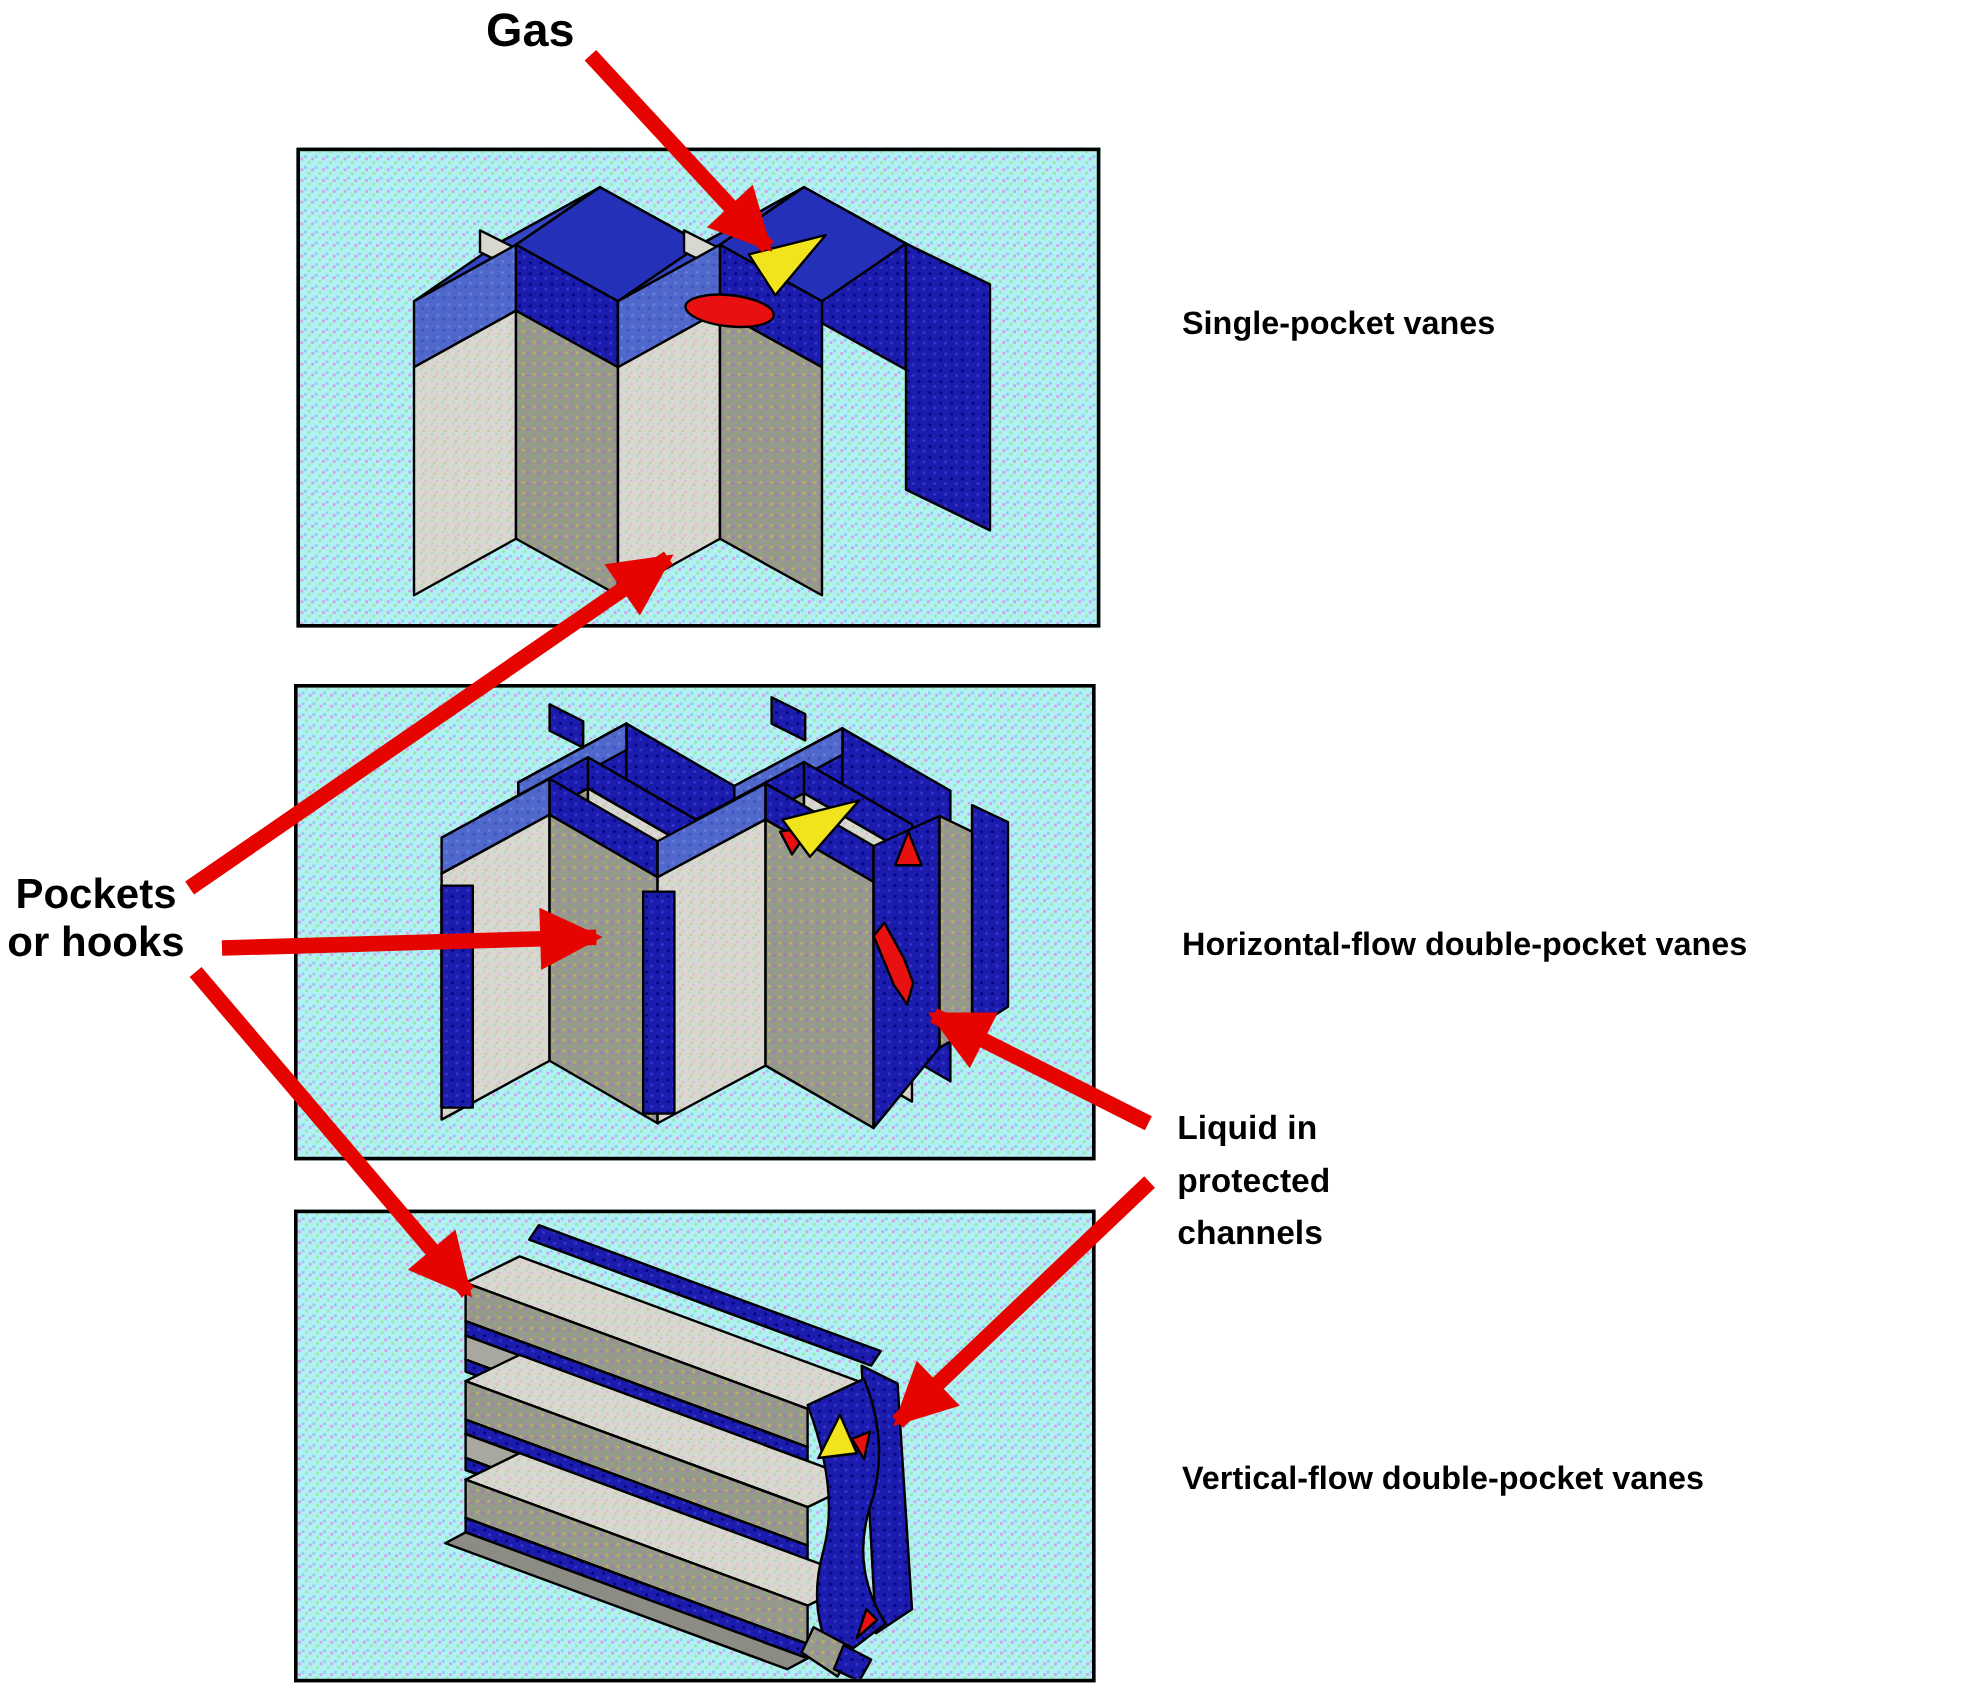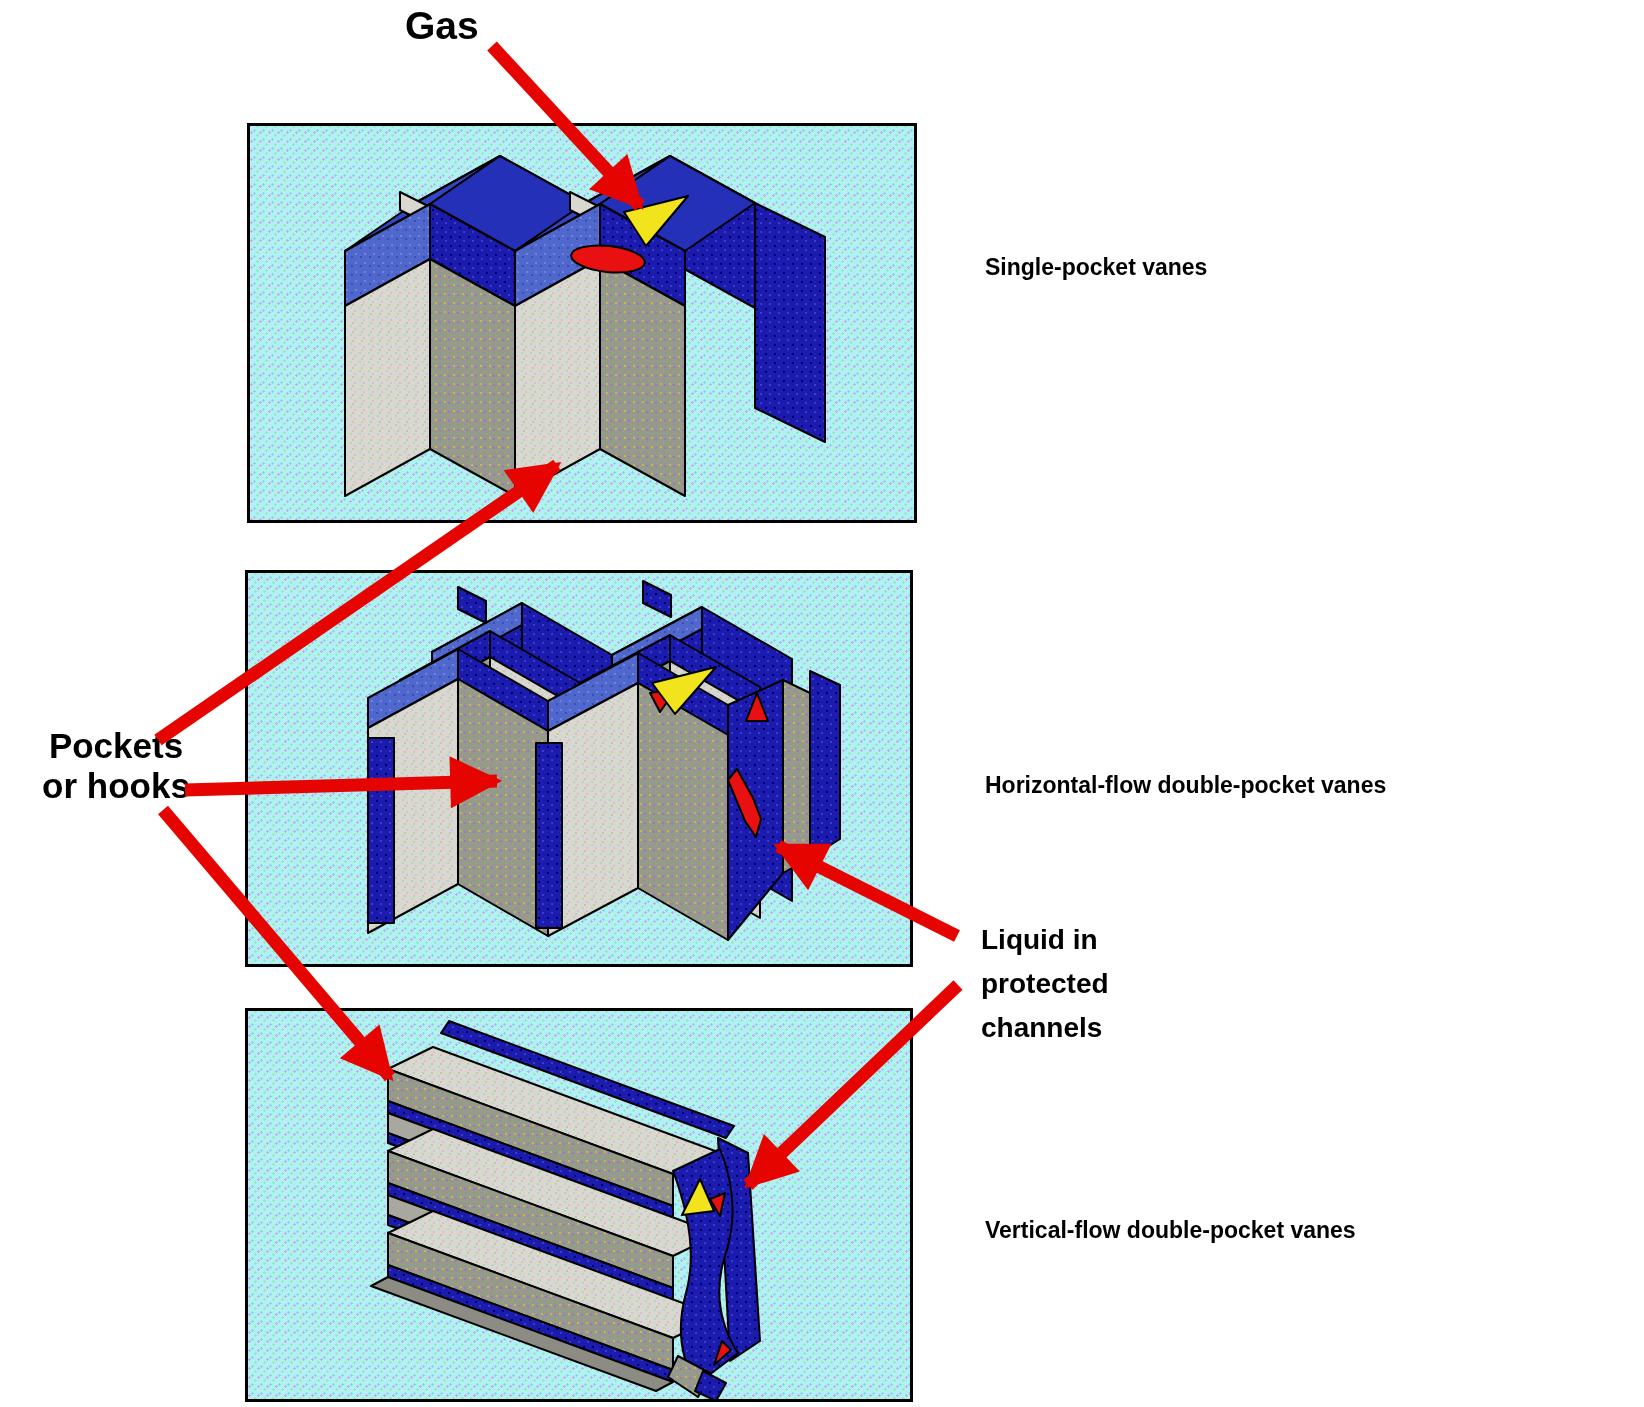--- a/index.html
+++ b/index.html
@@ -11,27 +11,27 @@
            radial-gradient(#8fd0ee 1.3px, transparent 1.4px),
            radial-gradient(#97e9ae 1.2px, transparent 1.3px),
            radial-gradient(#cfa6e8 1.2px, transparent 1.3px);
          background-size:9px 9px,9px 9px,9px 9px;
          background-position:0 0,3px 5px,6px 2px;}
   #panel1{left:247px;top:123px;width:670px;height:400px;}
   #panel2{left:245px;top:570px;width:668px;height:397px;}
   #panel3{left:245px;top:1008px;width:668px;height:394px;}
   .panel svg{display:block;width:100%;height:100%;}
   .lbl{position:absolute;font-weight:bold;color:#000;white-space:nowrap;}
-  .caption{font-size:23px;}
+  .caption{font-size:27px;}
   #gas-label{left:405px;top:4px;font-size:39px;}
   #cap1{left:985px;top:254px;}
   #cap2{left:985px;top:728px;margin-top:44px;}
   #cap3{left:985px;top:1217px;}
   #pockets-label{left:0px;top:726px;width:160px;text-align:center;
-                 font-size:35px;line-height:40px;padding-left:36px;}
+                 font-size:35px;line-height:40px;}
   #liquid-label{left:981px;top:918px;font-size:28px;line-height:44px;}
   #leader-arrows{position:absolute;left:0;top:0;width:1644px;height:1407px;
                  pointer-events:none;z-index:5;}
   .illus polygon,.illus path,.illus ellipse{stroke:#000;stroke-width:2;stroke-linejoin:round;}
   .noline{stroke:none !important;}
 </style>
 </head>
 <body>
 
 <svg width="0" height="0" style="position:absolute" aria-hidden="true">

